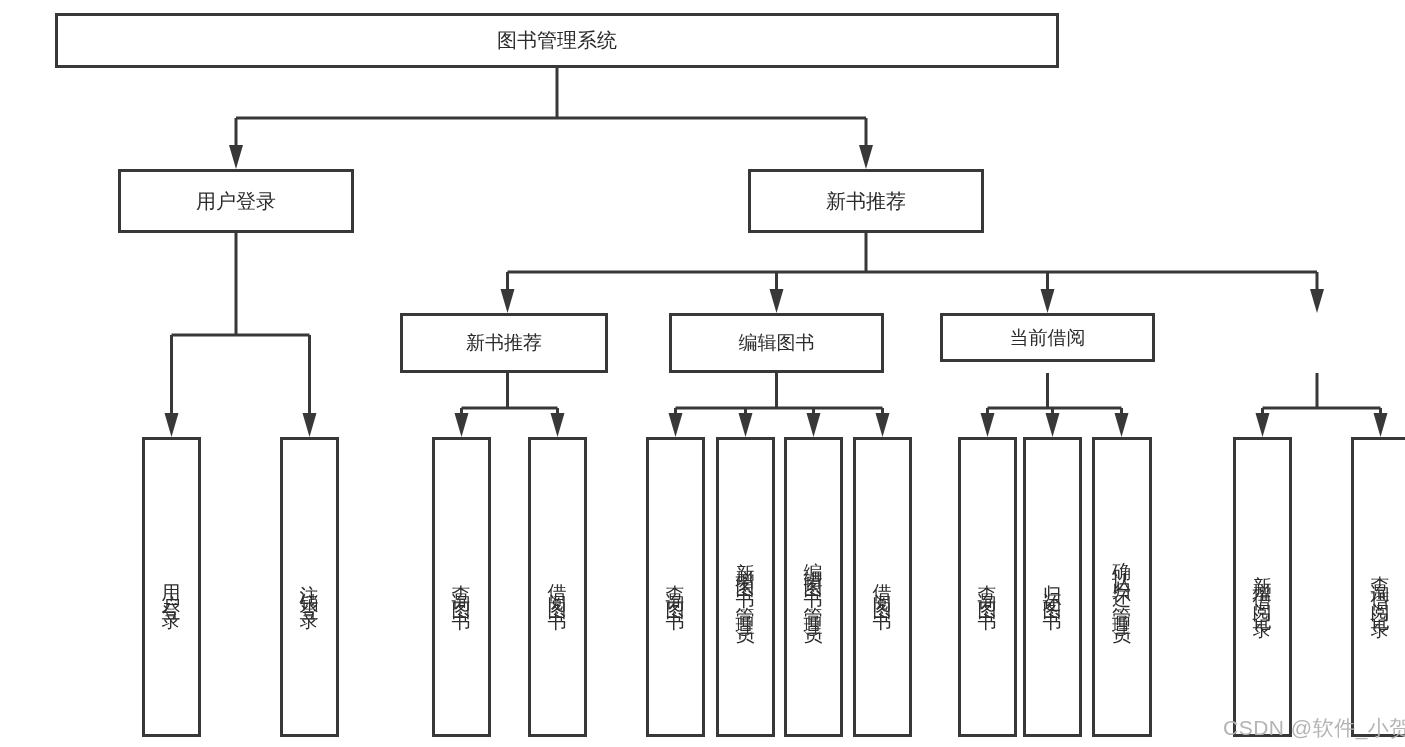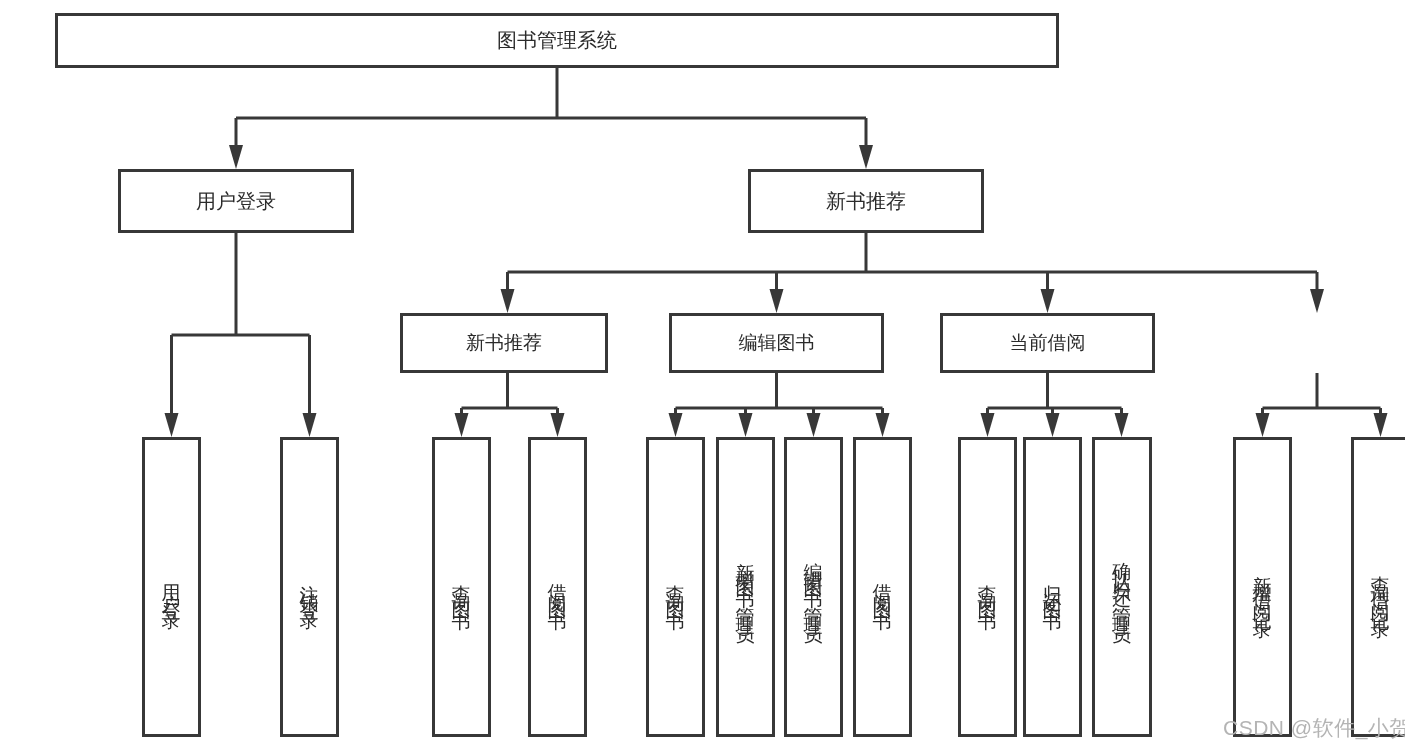--- a/index.html
+++ b/index.html
@@ -102,21 +102,21 @@
   <div class="box lvl2" style="left:711px;top:169px;width:236px;height:64px">
     <span class="label">新书推荐</span>
   </div>
 
   <div class="box lvl3" style="left:363px;top:313px;width:208px;height:60px">
     <span class="label">新书推荐</span>
   </div>
   <div class="box lvl3" style="left:632px;top:313px;width:215px;height:60px">
     <span class="label">编辑图书</span>
   </div>
-  <div class="box lvl3" style="left:903px;top:313px;width:215px;height:60px">
+  <div class="box lvl3" style="left:903px;top:313px;width:215px;height:49px">
     <span class="label">当前借阅</span>
   </div>
 
   <div class="box leaf" style="left:105px;top:437px;width:59px;height:300px">
     <span class="label">用户登录</span>
   </div>
   <div class="box leaf" style="left:243px;top:437px;width:59px;height:300px">
     <span class="label">注销登录</span>
   </div>
 

